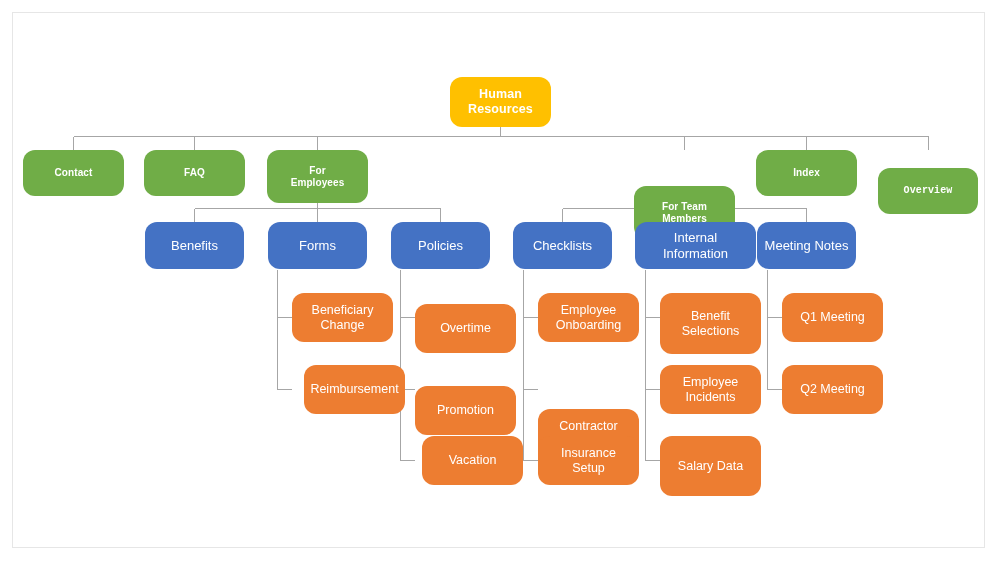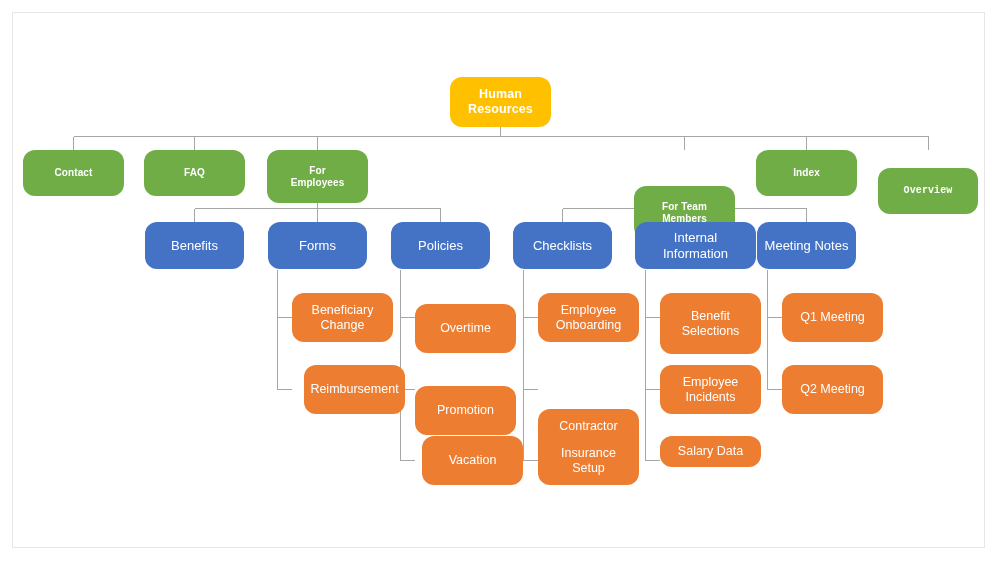--- a/index.html
+++ b/index.html
@@ -208,21 +208,21 @@
     <span class="label">Insurance Setup</span>
   </div>
 
   <div class="node lvl-orange" style="left:660px; top:293px; width:101px; height:61px;">
     <span class="label">Benefit Selections</span>
   </div>
   <div class="node lvl-orange" style="left:660px; top:365px; width:101px; height:49px;">
     <span class="label">Employee
 Incidents</span>
   </div>
-  <div class="node lvl-orange" style="left:660px; top:436px; width:101px; height:31px;">
+  <div class="node lvl-orange" style="left:660px; top:436px; width:101px; height:60px;">
     <span class="label">Salary Data</span>
   </div>
 
   <div class="node lvl-orange" style="left:782px; top:293px; width:101px; height:49px;">
     <span class="label">Q1 Meeting</span>
   </div>
   <div class="node lvl-orange" style="left:782px; top:365px; width:101px; height:49px;">
     <span class="label">Q2 Meeting</span>
   </div>
 </div>

